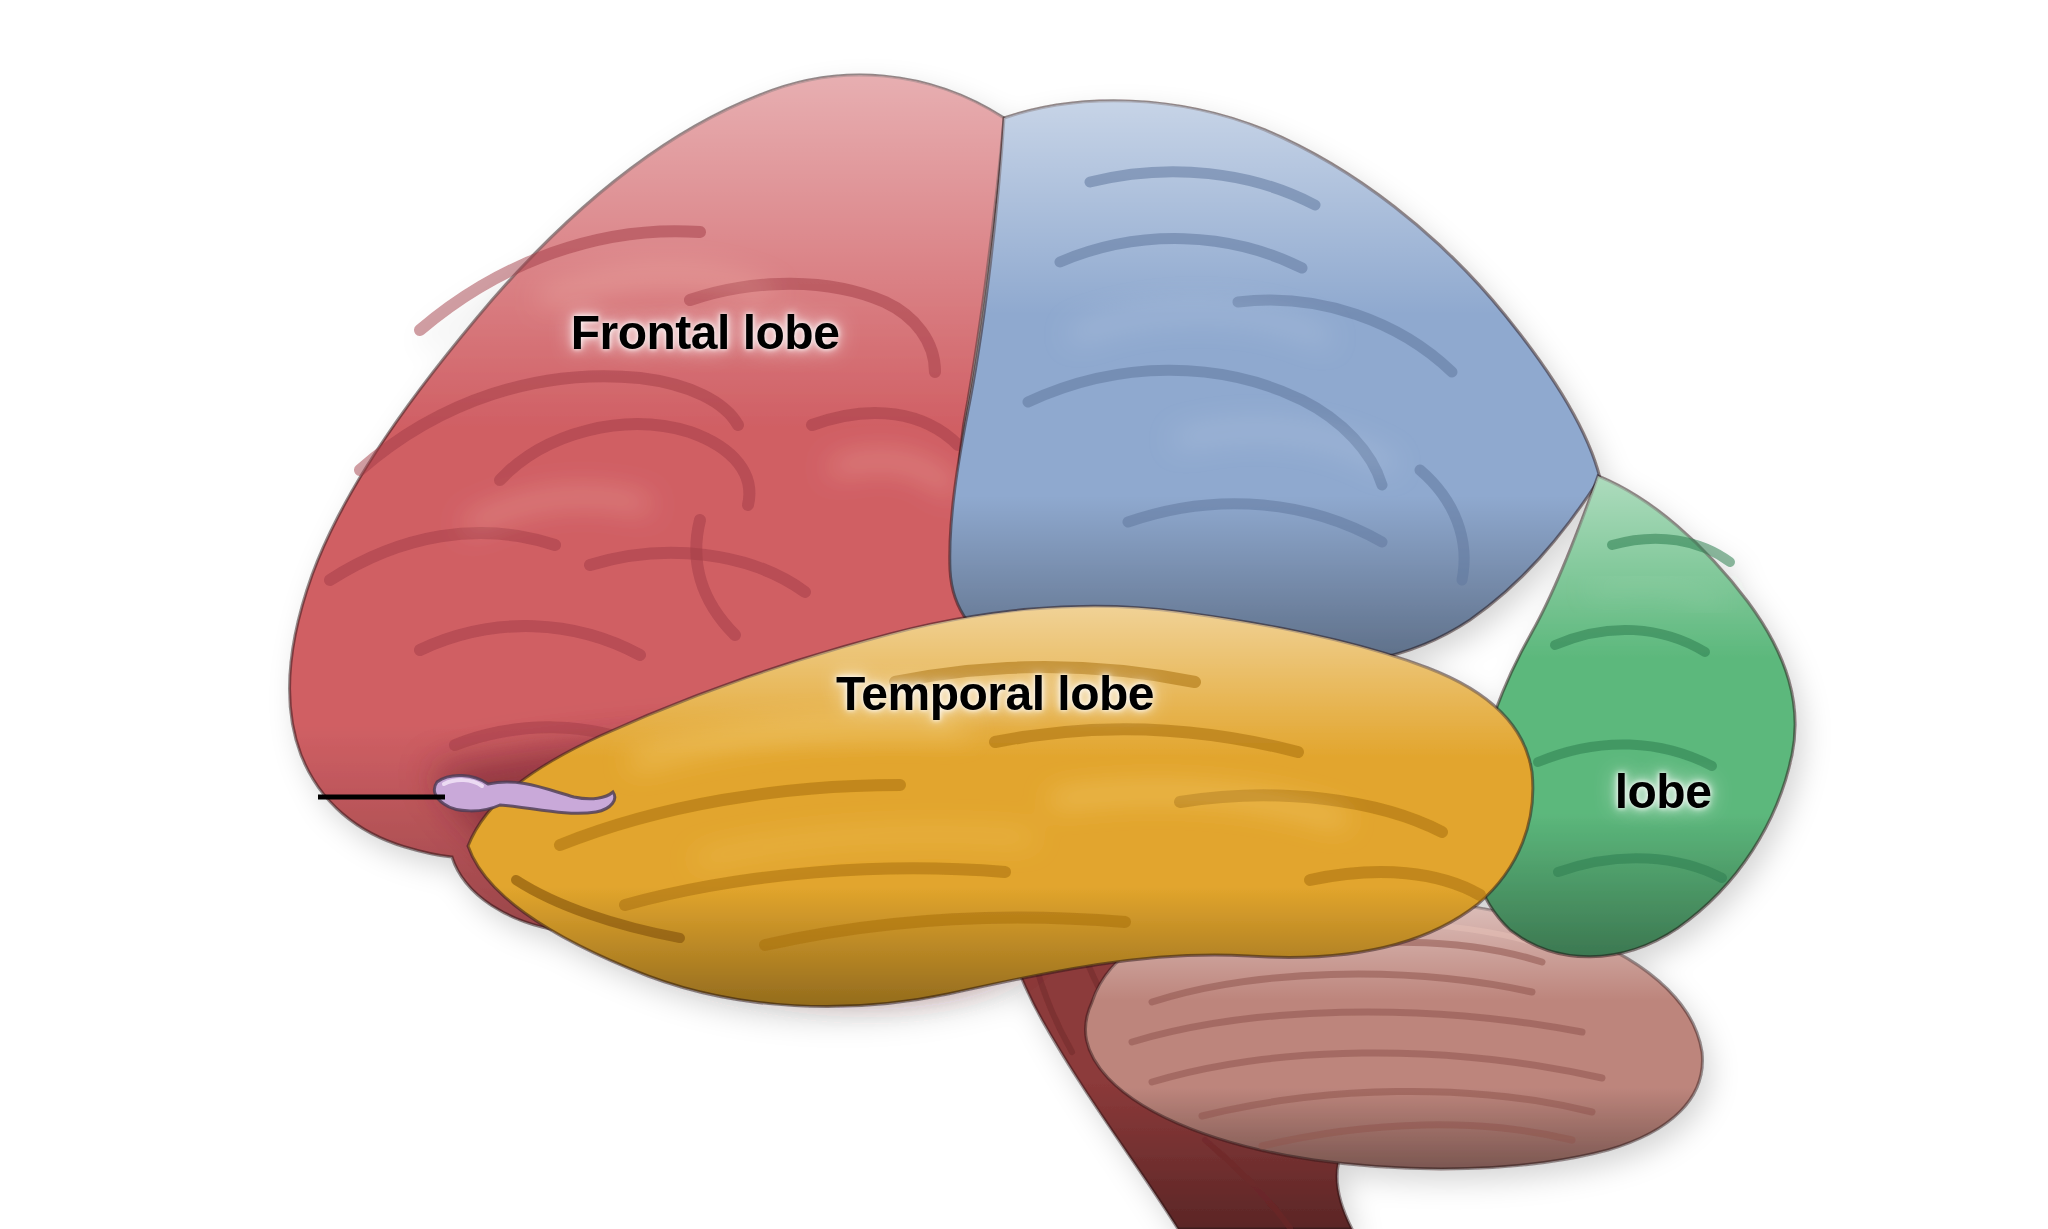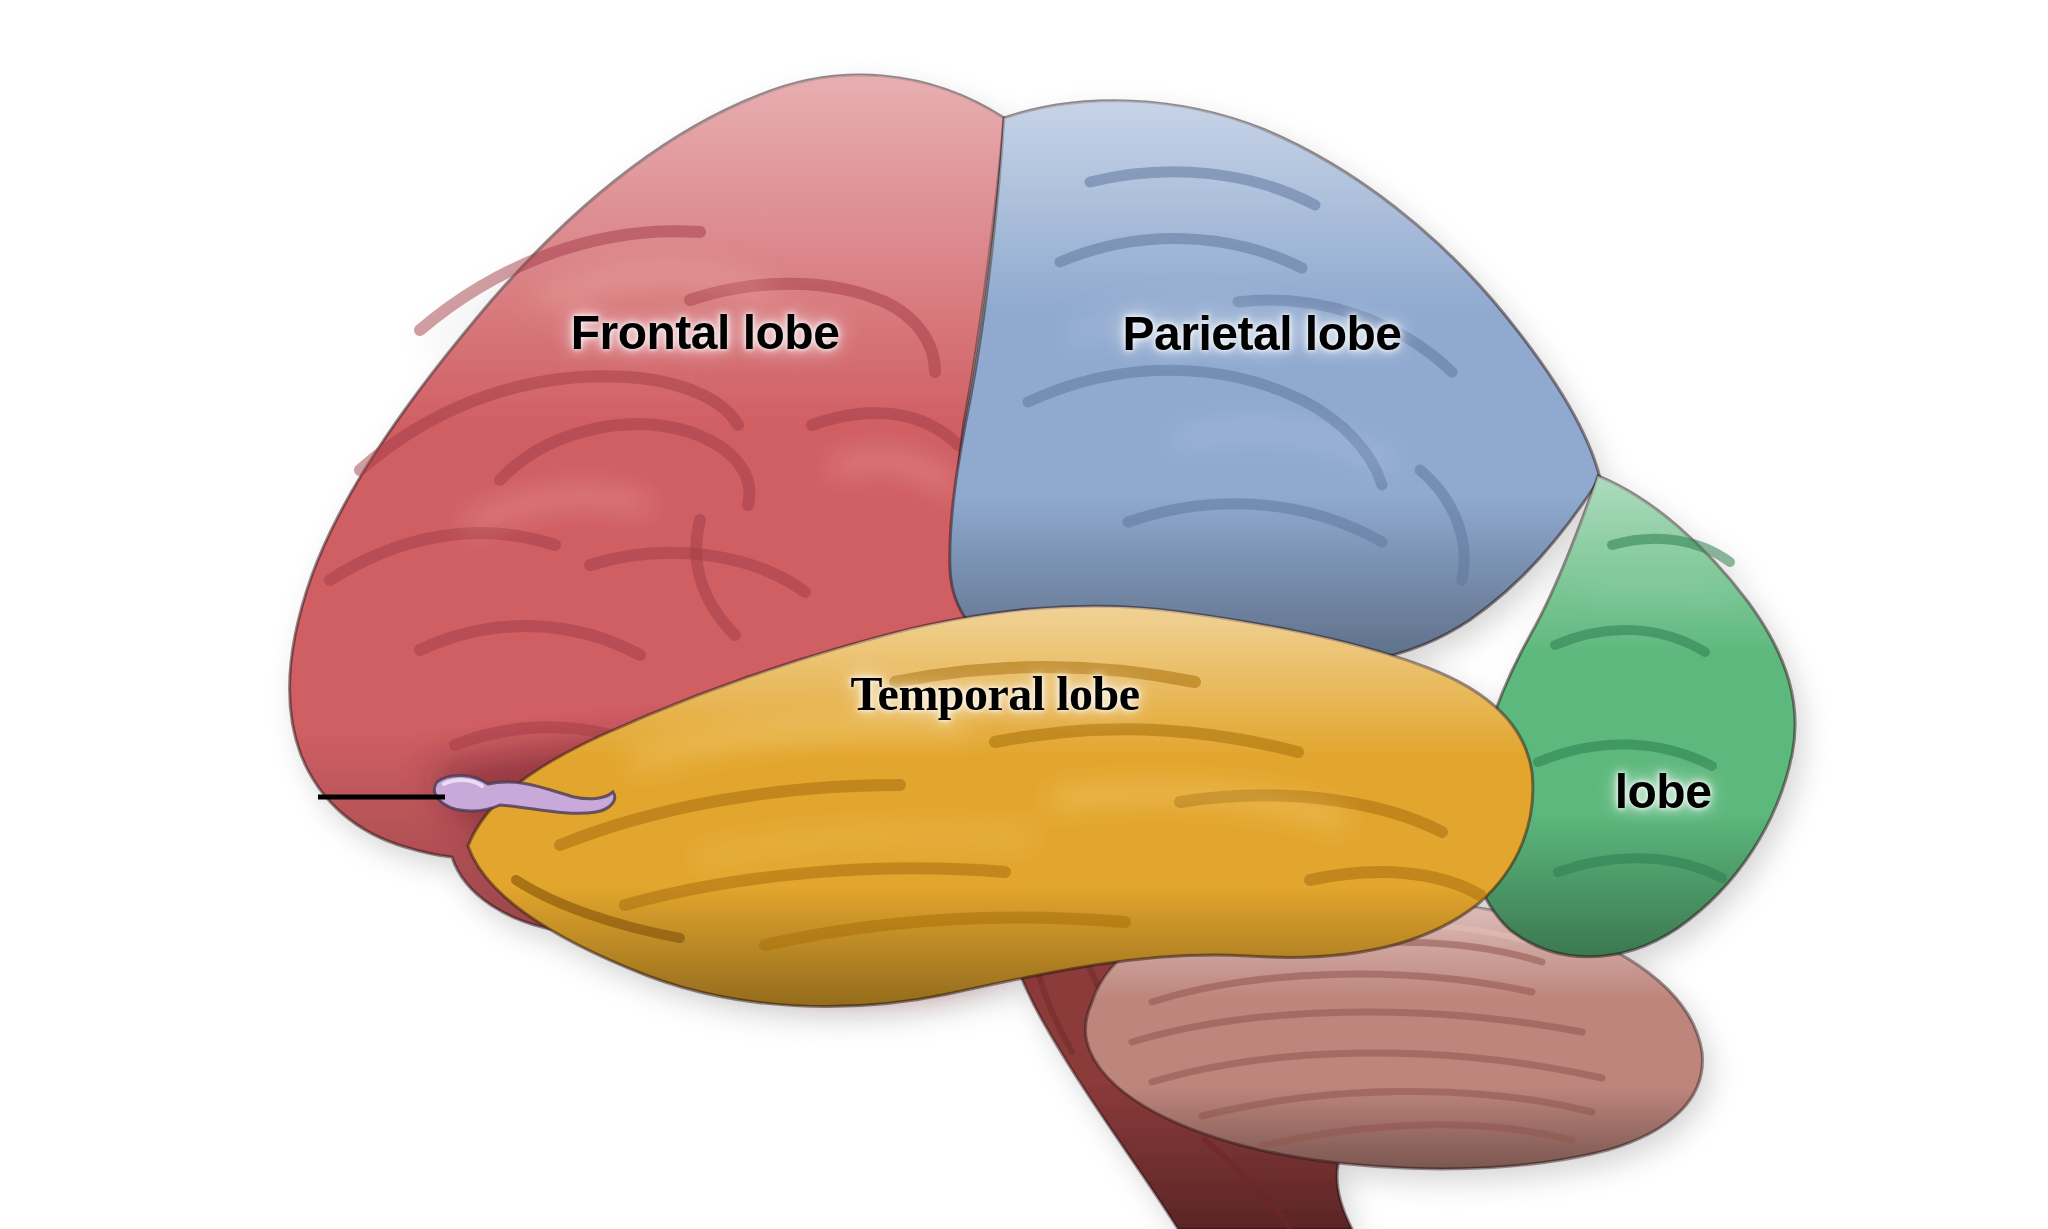--- a/index.html
+++ b/index.html
@@ -212,23 +212,22 @@
                  C 434,797 432,789 437,782 Z"></path>
         <path d="M 444,784 C 456,778 472,779 482,786" fill="none" stroke="#efe0f5" stroke-opacity="0.9" stroke-width="4" stroke-linecap="round"></path>
       </g>
 
       <line x1="318" y1="797" x2="445" y2="797" stroke="#000000" stroke-width="5"></line>
     </g>
   </svg>
 
   <div class="label" style="left:705px; top:333px;">Frontal lobe</div>
 
-  <div class="label" style="left:1262px; top:334px;">Parietal lobe</div>
-
-  <div class="label" style="left:995px; top:694px;font-family:Liberation Serif, serif;">Temporal lobe</div>
+
+  <div class="label" style="left:995px; top:694px;">Temporal lobe</div>
 
   <div class="label two-line" style="left:1663px; top:764px;">
     <br>
     <span>lobe</span>
   </div>
 
 
 </div>
 
 </body></html>

